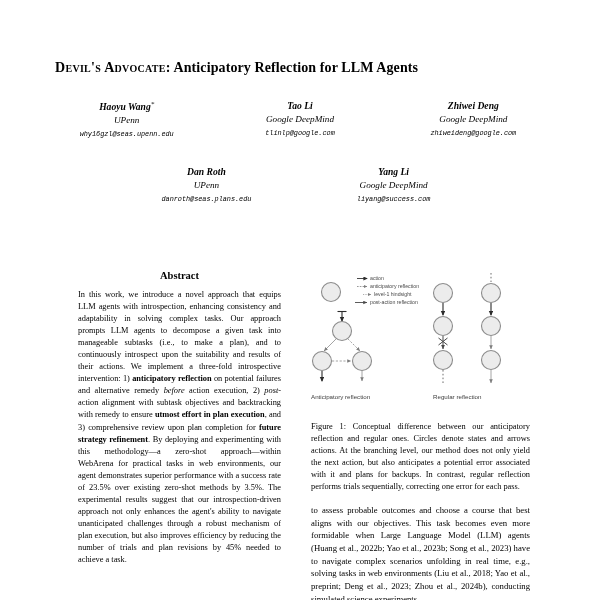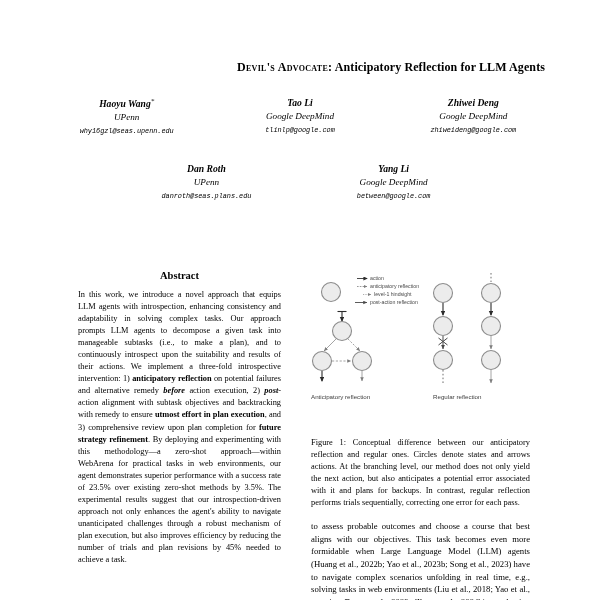--- a/index.html
+++ b/index.html
@@ -18,22 +18,22 @@
   .page {
     position: relative;
     width: 600px;
     height: 600px;
     padding: 0;
     box-sizing: border-box;
   }
 
   
   .title {
-    text-align: right;
-    font-size: 12px;
+    text-align: left;
+    font-size: 14px;
     font-weight: bold;
     letter-spacing: 0.1px;
     margin: 60px 55px 0 55px;
     line-height: 1.2;
   }
   .smallcaps {
     font-variant: small-caps;
     letter-spacing: 0.3px;
   }
 
@@ -108,36 +108,36 @@
     padding: 0 8px;
     box-sizing: border-box;
   }
   .body-text {
     font-size: 8.7px;
     line-height: 1.455;
     text-align: justify;
     text-justify: inter-word;
   }
   b { font-weight: bold; }
-  i { font-style: italic; font-weight: bold; }
+  i { font-style: italic; }
 
   
   .figure {
     margin: 8px 0 0 0;
   }
   .figure-canvas {
     width: 219px;
     height: 142px;
     display: block;
   }
   .figure-caption {
     font-size: 8.35px;
     line-height: 1.44;
     text-align: justify;
-    margin-top: 24px;
+    margin-top: 8px;
   }
   .figure-caption .figlabel { font-weight: normal; }
 
   .body-block {
     margin-top: 11px;
   }
 
   
   .diag-legend-text {
     font-family: "Liberation Sans", "DejaVu Sans", sans-serif;
@@ -181,21 +181,21 @@
 
     <div class="author-row row-2">
       <div class="author">
         <div class="author-name"><span>Dan Roth</span></div>
         <div class="author-affil">UPenn</div>
         <div class="author-email">danroth@seas.plans.edu</div>
       </div>
       <div class="author">
         <div class="author-name"><span>Yang Li</span></div>
         <div class="author-affil">Google DeepMind</div>
-        <div class="author-email">between@google.com</div>
+        <div class="author-email">liyang@success.com</div>
       </div>
     </div>
 
   </div>
 
   <div class="columns">
 
     <div class="col col-left">
       <div class="section-head">Abstract</div>
       <div class="abstract-body">In this work, we introduce a novel approach that equips LLM agents with introspection, enhancing consistency and adaptability in solving complex tasks. Our approach prompts LLM agents to decompose a given task into manageable subtasks (i.e., to make a plan), and to continuously introspect upon the suitability and results of their actions. We implement a three-fold introspective intervention: 1) <b>anticipatory reflection</b> on potential failures and alternative remedy <i>before</i> action execution, 2) <i>post</i>-action alignment with subtask objectives and backtracking with remedy to ensure <b>utmost effort in plan execution</b>, and 3) comprehensive review upon plan completion for <b>future strategy refinement</b>. By deploying and experimenting with this methodology—a zero-shot approach—within WebArena for practical tasks in web environments, our agent demonstrates superior performance with a success rate of 23.5% over existing zero-shot methods by 3.5%. The experimental results suggest that our introspection-driven approach not only enhances the agent's ability to navigate unanticipated challenges through a robust mechanism of plan execution, but also improves efficiency by reducing the number of trials and plan revisions by 45% needed to achieve a task.</div>

